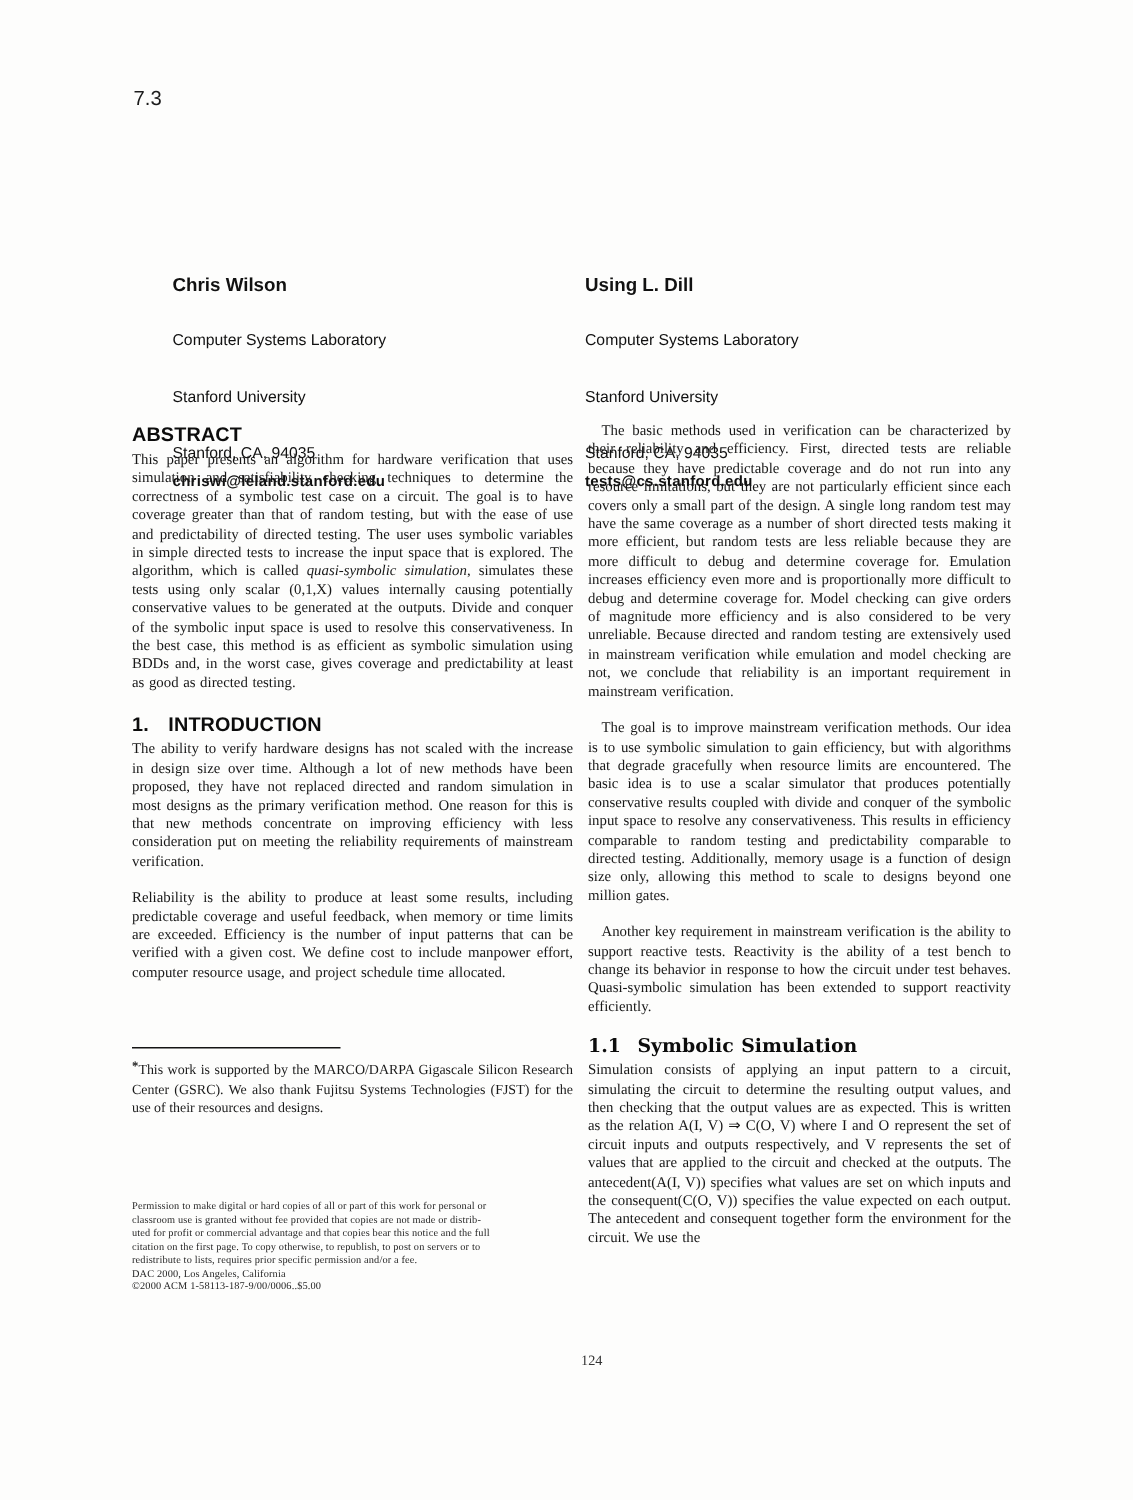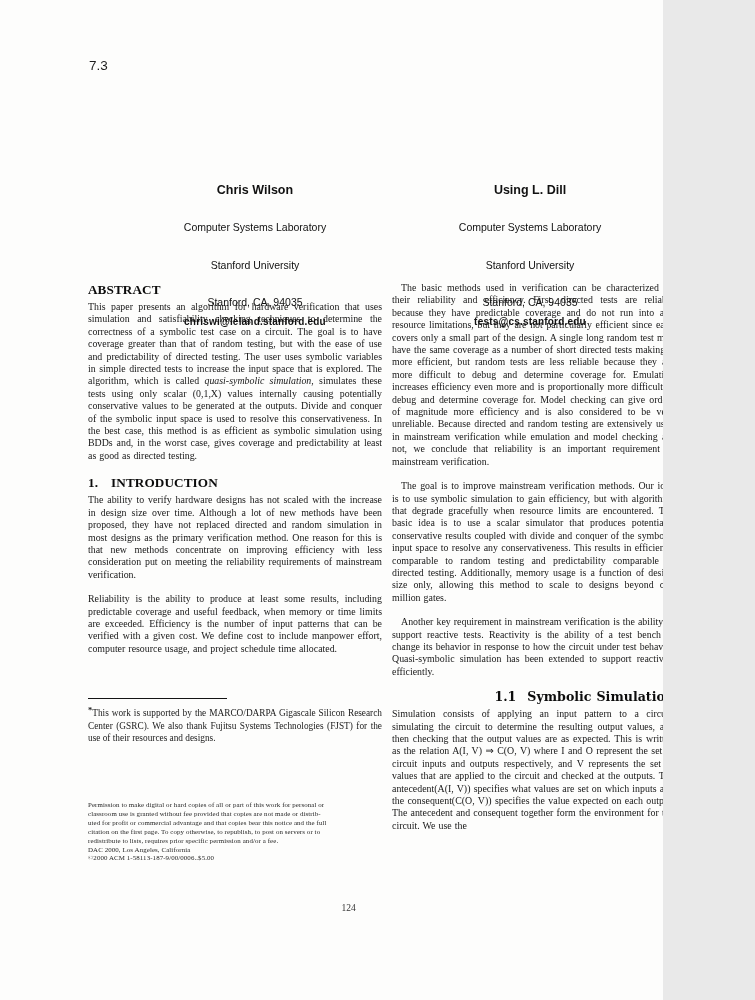--- a/index.html
+++ b/index.html
@@ -1,60 +1,60 @@
 <!DOCTYPE html>
 <html><head>
 <meta charset="utf-8">
 <style>
   * { margin: 0; padding: 0; box-sizing: border-box; }
   html, body { width: 755px; height: 1000px; }
   body { background: #e9e9e9; font-family: "Liberation Serif", serif; }
   .page {
-    position: relative; width: 663px; height: 1000px;
+    position: relative; width: 755px; height: 1000px;
     background: #fdfdfc; color: #161616; overflow: hidden;
   }
   .session-label {
     position: absolute; left: 89px; top: 58px;
     font-family: "Liberation Sans", sans-serif; font-size: 13.5px; color: #1c1c1c;
   }
   .title-block {
     position: absolute; left: 0; right: 0; top: 103px; text-align: center;
     font-family: "Liberation Sans", sans-serif; font-weight: bold;
     font-size: 19.5px; line-height: 26px; color: #0a0a0a; letter-spacing: -0.2px;
   }
   .title-block .sup-marker { font-size: 10px; vertical-align: 7px; font-weight: normal; }
   .author-box {
-    position: absolute; top: 183px; width: 280px; text-align: center;
+    position: absolute; top: 183px; width: 280px; text-align: left;
     font-family: "Liberation Sans", sans-serif; color: #111;
   }
   .author-box.left  { left: 115px; }
   .author-box.right { left: 390px; }
   .author-name  { font-size: 12.5px; font-weight: bold; margin-bottom: 3px; }
   .author-affil { font-size: 10.5px; line-height: 13.5px; margin-top: 24px; }
   .author-email { font-size: 10px; font-weight: bold; margin-top: 6px; letter-spacing: 0.2px; }
 
   .col {
     position: absolute; top: 282px;
     font-size: 9.9px; line-height: 12.4px; text-align: justify; color: #171717;
     word-spacing: 0.6px;
   }
   .col-left  { left: 88px;  width: 294px; }
   .col-right { left: 392px; width: 282px; }
 
   .sect-heading {
-    font-family: Liberation Serif, serif; font-weight: bold;
+    font-family: Liberation Sans, sans-serif; font-weight: bold;
     font-size: 13.2px; line-height: 15px; text-align: left;
     display: flex; margin-bottom: 4px; letter-spacing: 0.1px; color: #0c0c0c;
   }
   .sect-heading .sect-num { margin-right: 13px; }
   .sect-heading.intro { margin-top: 13px; }
   .subsect-heading {
     font-family: "DejaVu Serif", serif; font-weight: bold;
     font-size: 12.6px; line-height: 14px; text-align: left;
-    display: flex; margin-top: 12px; margin-bottom: 4px; color: #0c0c0c; justify-content: flex-end;
+    display: flex; margin-top: 12px; margin-bottom: 4px; color: #0c0c0c;
   }
   .subsect-heading .sect-num { margin-right: 11px; }
 
   .para + .para { margin-top: 12px; }
   .col-right .para.indented { text-indent: 9px; }
   .italic { font-style: italic; }
 
   .footnote-block {
     position: absolute; left: 88px; top: 698px; width: 294px;
     font-size: 9.3px; line-height: 12.6px; text-align: justify; color: #1a1a1a;

